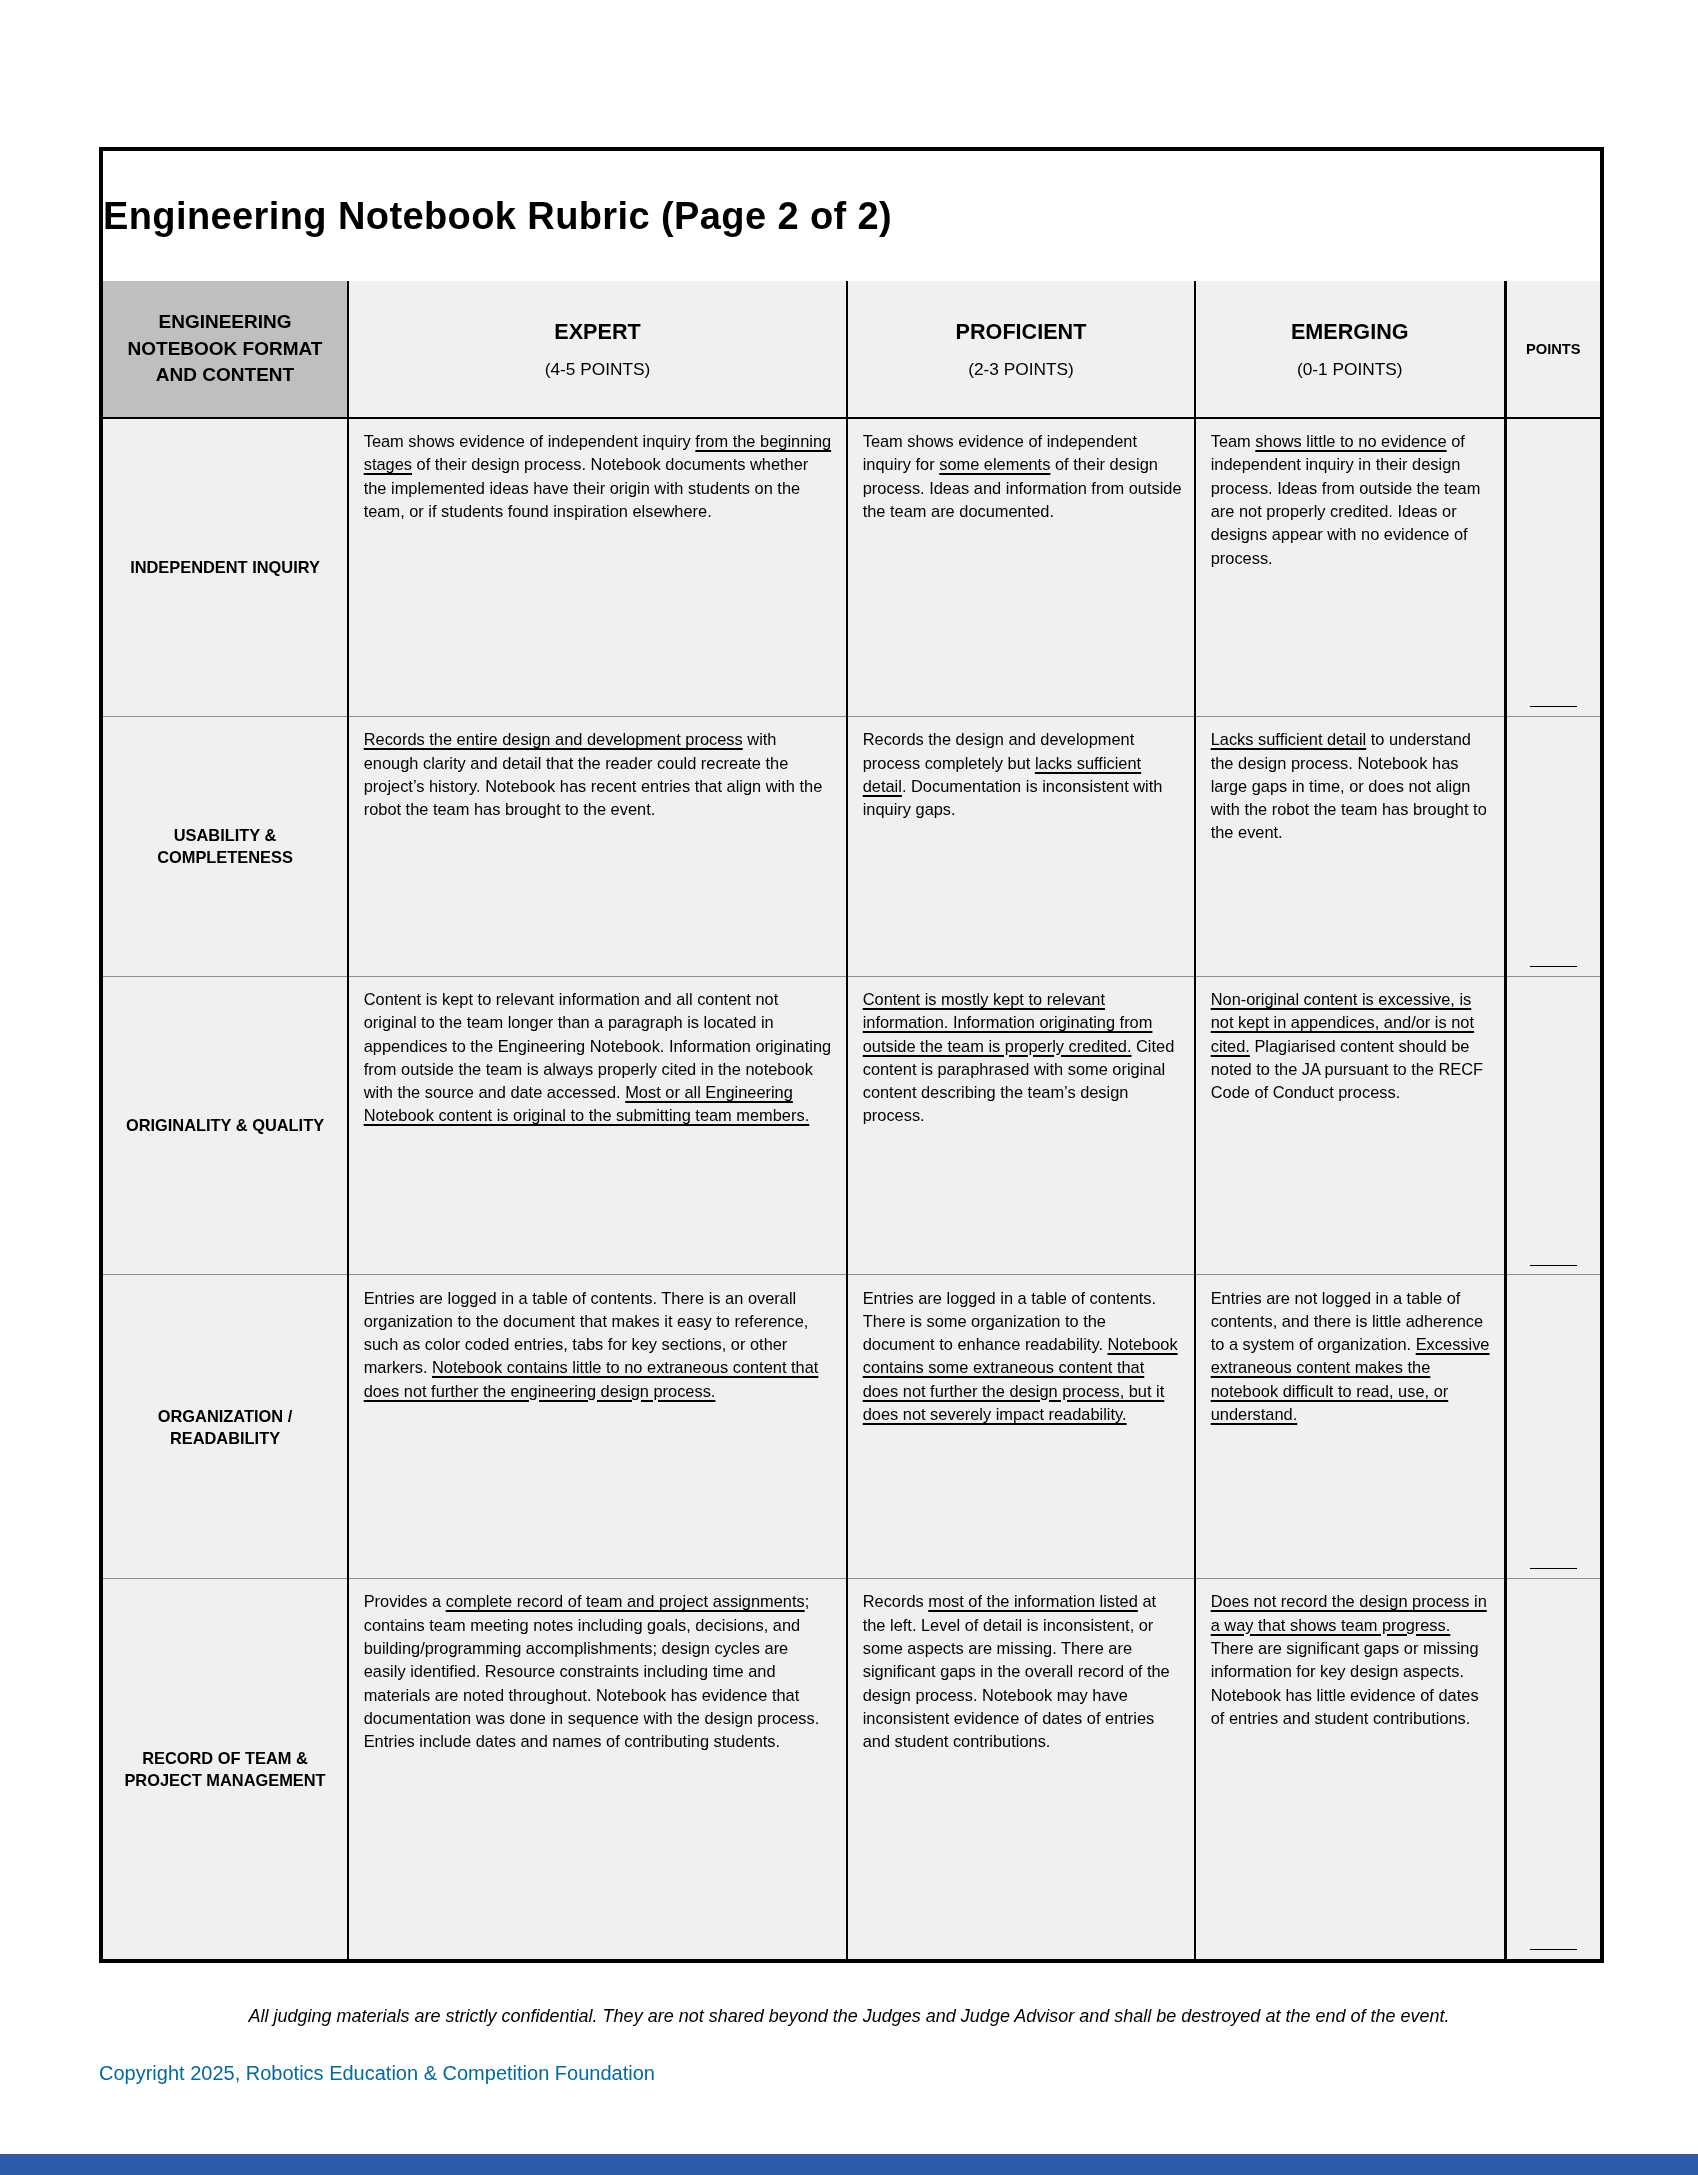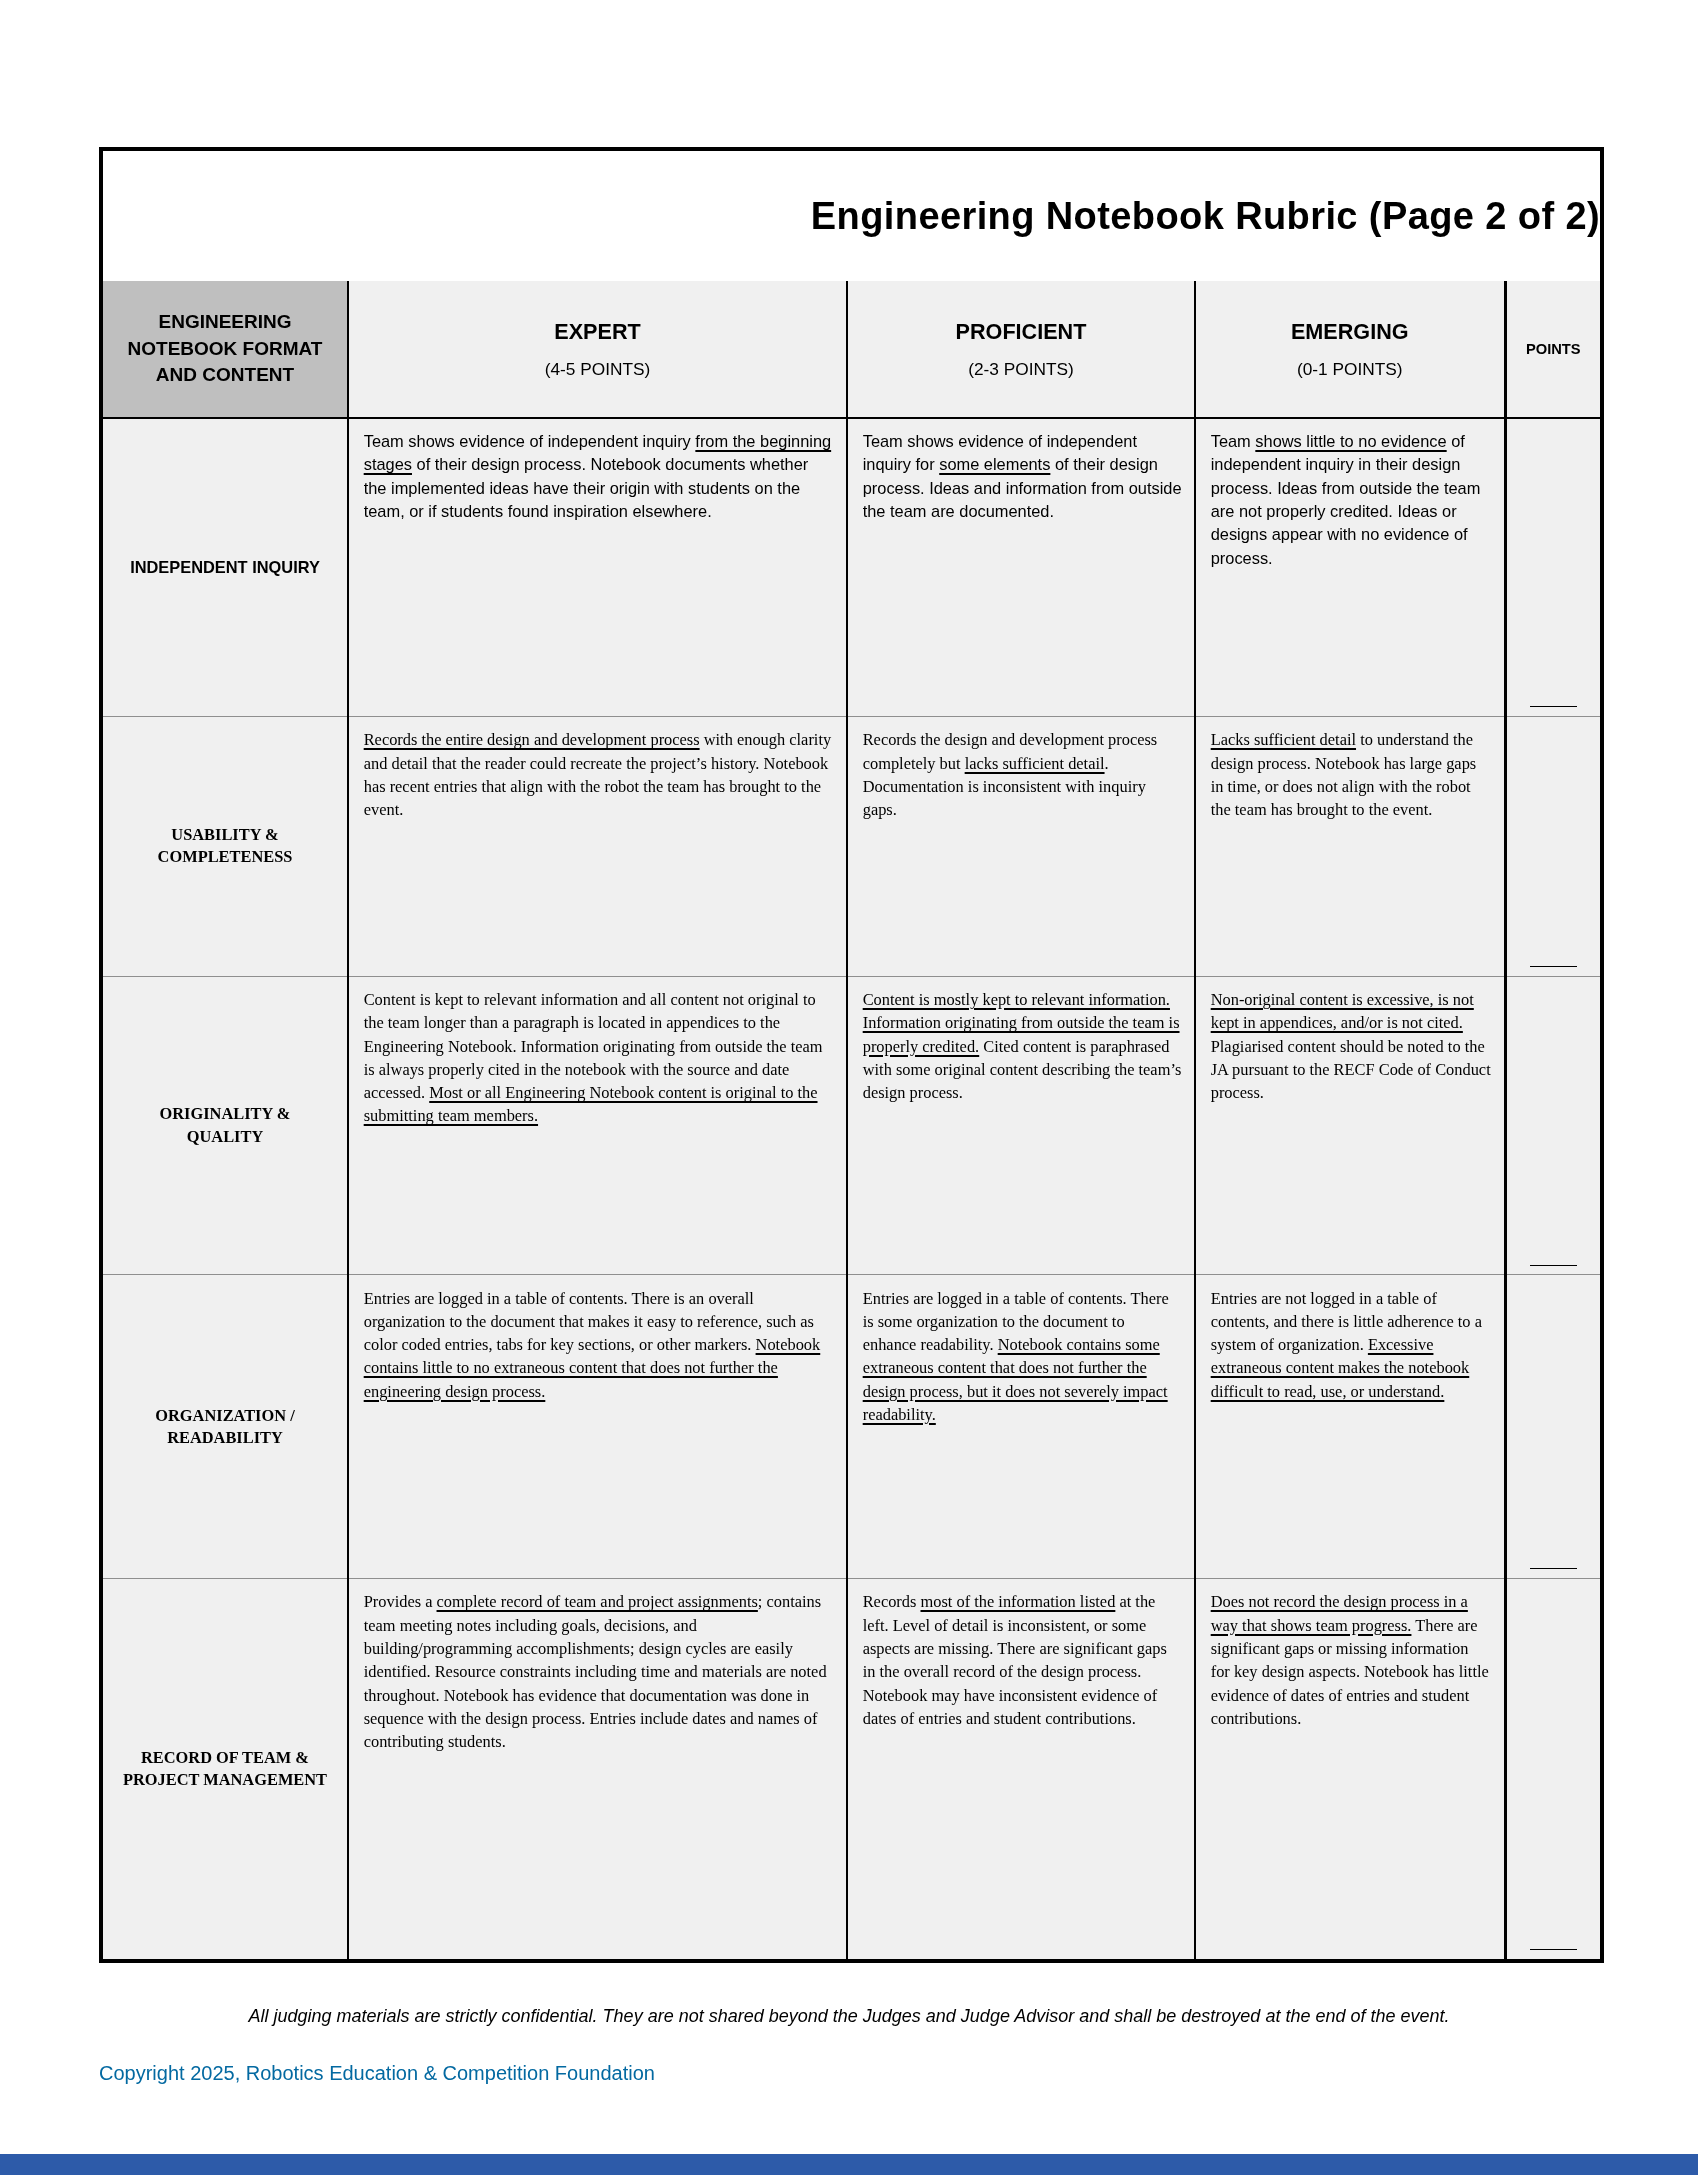--- a/index.html
+++ b/index.html
@@ -13,41 +13,41 @@
   .outer-box {
     position:absolute; left:99px; top:147px;
     width:1505px; height:1816px;
     border:4.3px solid #000;
     box-sizing:border-box;
     display:flex; flex-direction:column;
     background:#fff;
   }
   .title-box {
     height:130px; flex:0 0 auto;
-    display:flex; align-items:center; justify-content:flex-end;
+    display:flex; align-items:center; justify-content:flex-start;
   }
   .title { font-size:38px; font-weight:bold; letter-spacing:0.4px; }
 
   table.rubric {
     border-collapse:collapse; table-layout:fixed;
     width:100%; flex:1 1 auto;
   }
   col.c-crit { width:245px; }
   col.c-expert { width:499px; }
   col.c-prof { width:348px; }
   col.c-emerg { width:310px; }
 
   .rubric th, .rubric td {
     box-sizing:border-box;
     background:#f0f0f0;
   }
   .rubric th + th, .rubric td + td { border-left:2.6px solid #000; }
   .rubric .pts, .rubric .pts-head, .rubric .total-cell { border-left:3.5px solid #000 !important; }
   .rubric thead th { border-bottom:2.6px solid #000; }
-  .rubric tbody tr + tr td { border-top:1.7px solid #8f8f8f;font-family:Liberation Serif, serif; }
+  .rubric tbody tr + tr td { border-top:1.7px solid #8f8f8f; }
   .rubric tr.notes-row td { border-top:3.5px solid #000; }
 
   .rubric thead tr { height:137px; }
   th.criteria-head {
     background:#bfbfbf;
     font-size:19px; font-weight:bold; line-height:1.4;
     text-align:center; vertical-align:middle; padding:0 20px;
   }
   th.col-head { text-align:center; vertical-align:middle; }
   .head-label { font-size:21.6px; font-weight:bold; }

